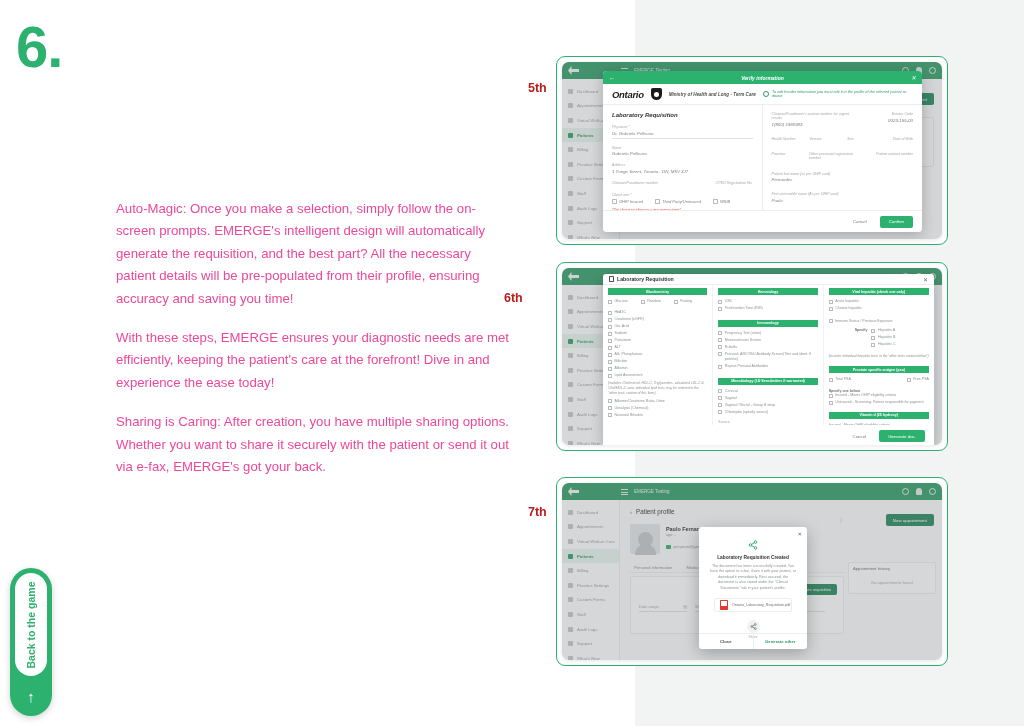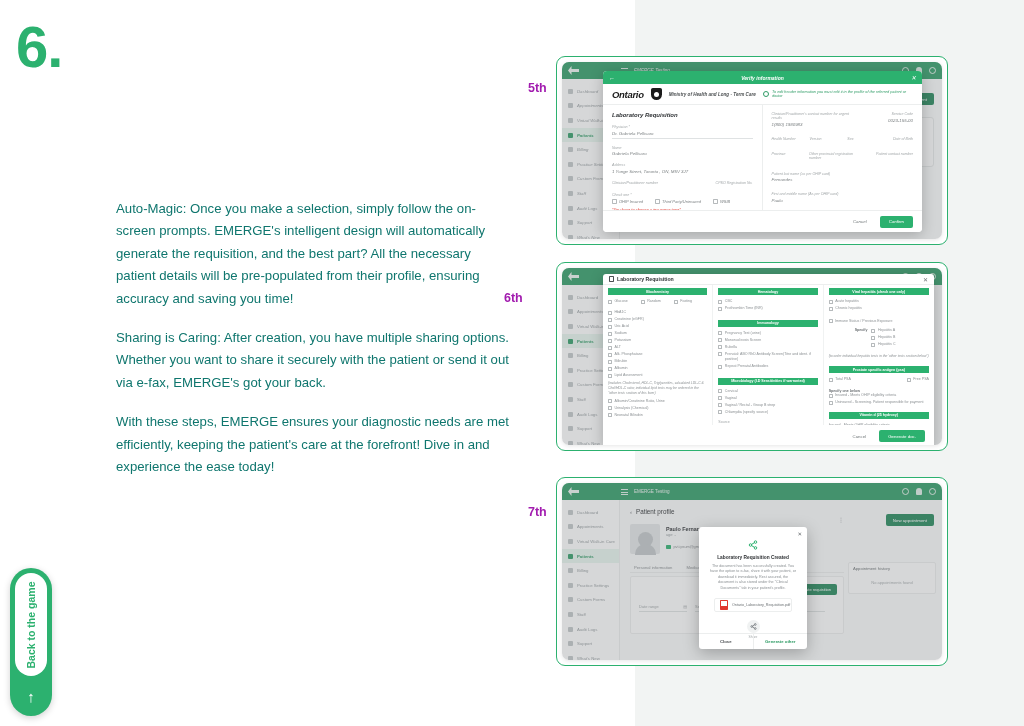--- a/index.html
+++ b/index.html
@@ -20,21 +20,21 @@
   
   .step-numeral {
     position: absolute; left: 16px; top: 18px;
     font-size: 58px; font-weight: 700; color: #2cb16f;
     letter-spacing: -1px; line-height: 1;
   }
 
   
   .copy { position: absolute; left: 116px; top: 198px; width: 398px; }
   .copy p {
-    font-size: 13.2px; line-height: 22.4px; color: #0f766e;
+    font-size: 13.2px; line-height: 22.4px; color: #ec4899;
     margin-bottom: 17px;
   }
   .copy p:last-child { margin-bottom: 0; }
 
   
   .back-pill {
     position: absolute; left: 10px; top: 568px;
     width: 42px; height: 148px; border-radius: 21px;
     background: #2cb16f;
     box-shadow: 0 2px 7px rgba(0,0,0,0.18);
@@ -49,21 +49,21 @@
     transform: rotate(-90deg); white-space: nowrap;
     font-size: 10.5px; font-weight: 700; color: #2cb16f;
   }
   .back-pill-arrow {
     flex: 1; display: flex; align-items: center; justify-content: center;
     color: #ffffff; font-size: 15px;
   }
 
   
   .step-tag {
-    position: absolute; font-size: 12.5px; font-weight: 700; color: #a21caf;
+    position: absolute; font-size: 12.5px; font-weight: 700; color: #b91c1c;
   }
 
   
   .mock {
     position: absolute;
     border: 1.6px solid #2cb16f;
     border-radius: 9px;
     background: #ffffff;
     overflow: hidden;
   }
@@ -265,22 +265,22 @@
 <body>
 
 <div class="page">
 
   <div class="right-panel"></div>
 
   <div class="step-numeral">6.</div>
 
   <div class="copy">
     <p>Auto-Magic: Once you make a selection, simply follow the on-screen prompts. EMERGE's intelligent design will automatically generate the requisition, and the best part? All the necessary patient details will be pre-populated from their profile, ensuring accuracy and saving you time!</p>
+    <p>With these steps, EMERGE ensures your diagnostic needs are met efficiently, keeping the patient's care at the forefront! Dive in and experience the ease today!</p>
     <p>Sharing is Caring: After creation, you have multiple sharing options. Whether you want to share it securely with the patient or send it out via e-fax, EMERGE's got your back.</p>
-    <p>With these steps, EMERGE ensures your diagnostic needs are met efficiently, keeping the patient's care at the forefront! Dive in and experience the ease today!</p>
   </div>
 
   <div class="back-pill">
     <div class="back-pill-inner">
       <span>Back to the game</span>
     </div>
     <div class="back-pill-arrow">↑</div>
   </div>
 
   <div class="step-tag" style="left:528px;top:81px;">5th</div>

